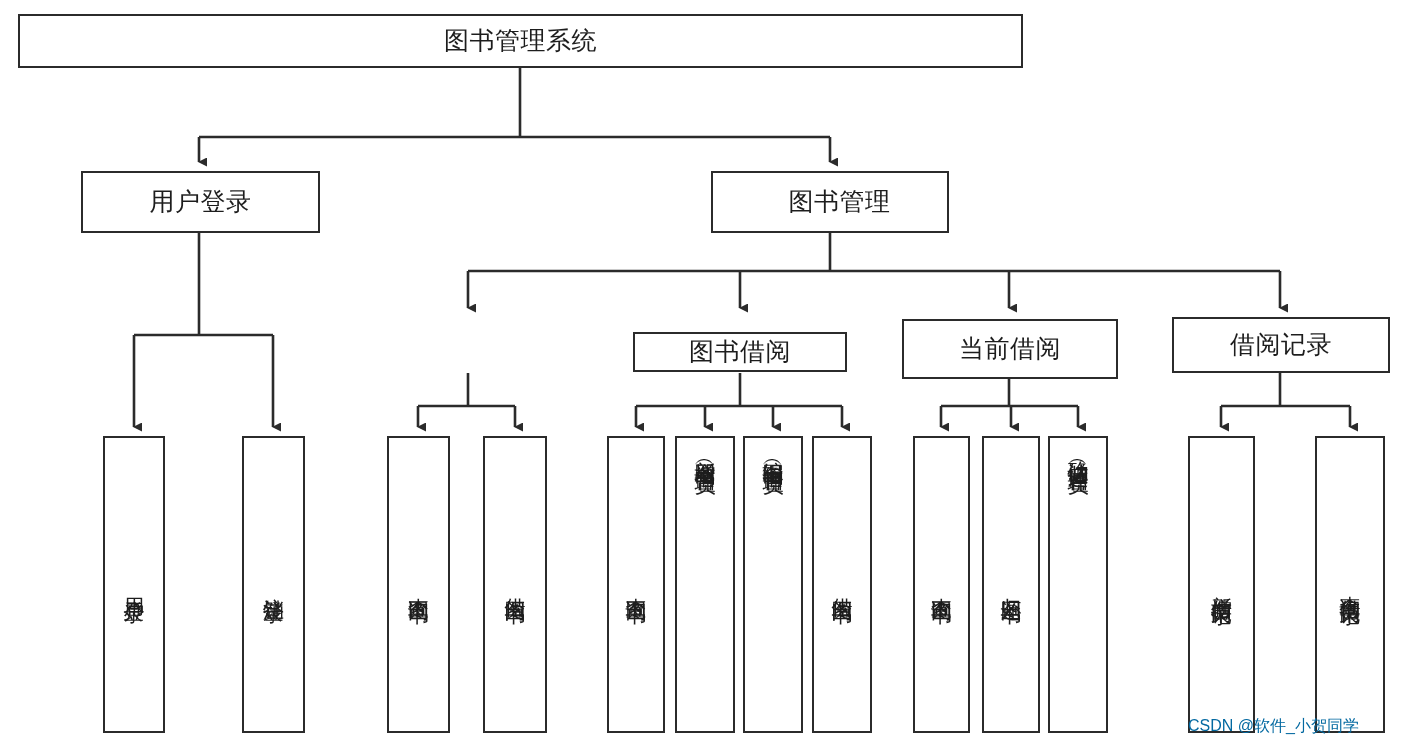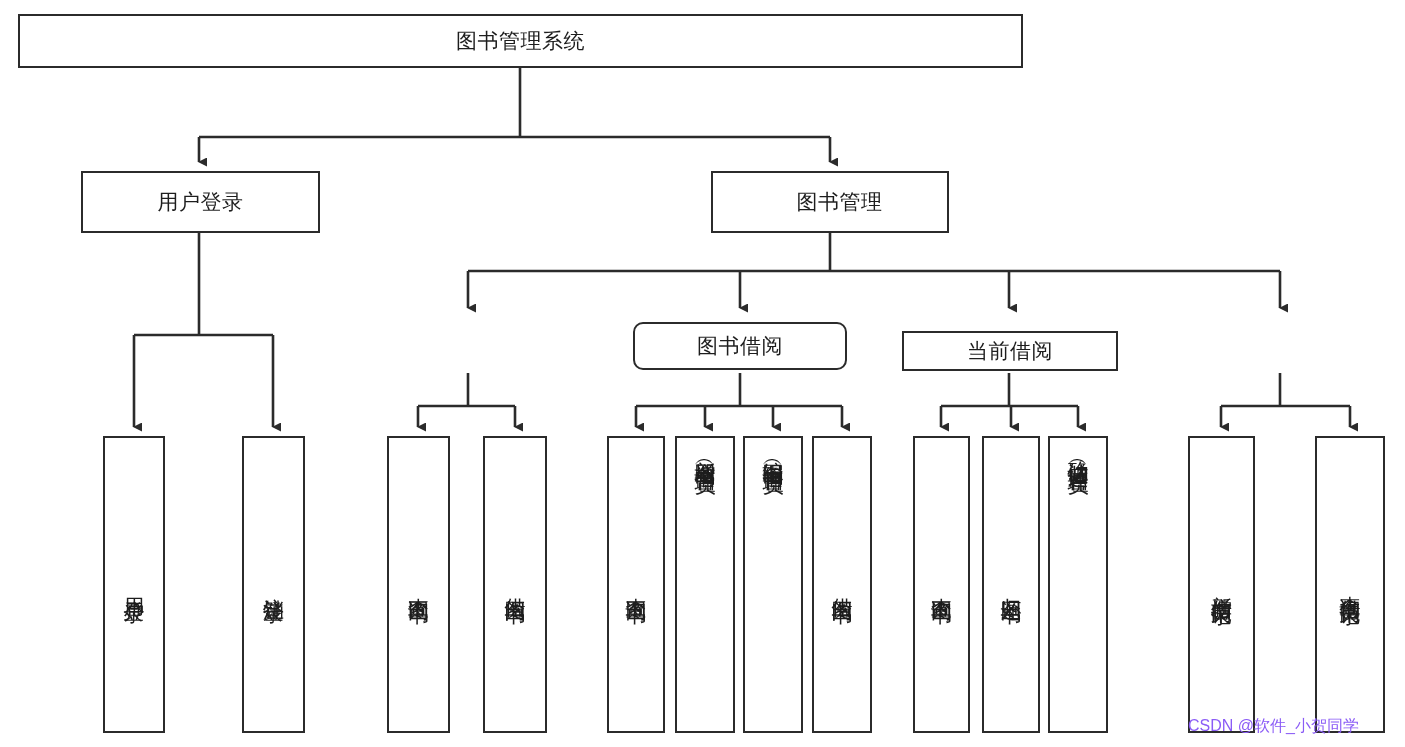--- a/index.html
+++ b/index.html
@@ -31,21 +31,21 @@
     box-sizing: border-box;
     border: 2px solid #2b2b2b;
     background: #ffffff;
     display: flex;
     align-items: center;
     justify-content: center;
     text-align: center;
     z-index: 2;
   }
   .node-label {
-    font-size: 21px;
+    font-size: 25px;
     line-height: 1.25;
     letter-spacing: 0.5px;
     color: #1d1d1d;
     white-space: nowrap;
   }
   
   .node.vertical {
     align-items: flex-start;
     justify-content: center;
     padding-top: 6px;
@@ -60,21 +60,21 @@
   }
   .node.vertical.center-text {
     align-items: center;
     padding-top: 0;
   }
   #watermark {
     position: absolute;
     left: 1188px;
     top: 716px;
     font-size: 16px;
-    color: #8b5cf6;
+    color: #0369a1;
     white-space: nowrap;
     z-index: 3;
     font-family: "Liberation Sans", "DejaVu Sans", sans-serif;
   }
 </style>
 </head>
 <body>
 
 <div id="diagram-root">
 
@@ -132,25 +132,28 @@
     <span class="node-label">图书管理系统</span>
   </div>
 
   <div class="node" style="left:81px; top:171px; width:239px; height:62px;">
     <span class="node-label">用户登录</span>
   </div>
   <div class="node" style="left:711px; top:171px; width:238px; height:62px;padding-left:19px;">
     <span class="node-label">图书管理</span>
   </div>
 
-  <div class="node" style="left:633px; top:322px; width:214px; height:48px;border-radius:10px;">
+  <div class="node" style="left:633px; top:332px; width:214px; height:40px;">
     <span class="node-label">图书借阅</span>
   </div>
-  <div class="node" style="left:902px; top:331px; width:216px; height:40px;">
+  <div class="node" style="left:902px; top:319px; width:216px; height:60px;">
     <span class="node-label">当前借阅</span>
+  </div>
+  <div class="node" style="left:1172px; top:317px; width:218px; height:56px;">
+    <span class="node-label">借阅记录</span>
   </div>
 
   <div class="node vertical center-text" style="left:103px; top:436px; width:62px; height:297px;">
     <span class="node-label">用户登录</span>
   </div>
   <div class="node vertical center-text" style="left:242px; top:436px; width:63px; height:297px;">
     <span class="node-label">注销登录</span>
   </div>
 
   <div class="node vertical center-text" style="left:387px; top:436px; width:63px; height:297px;">

